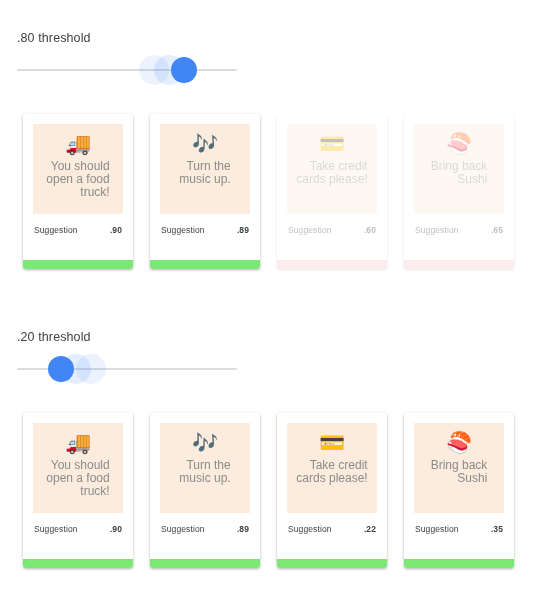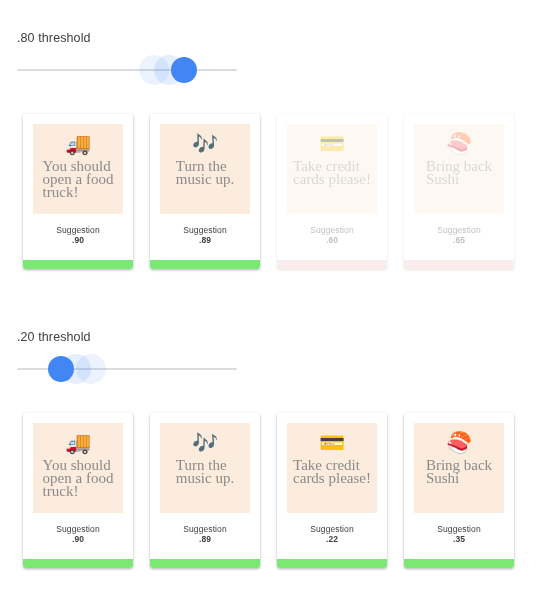--- a/index.html
+++ b/index.html
@@ -131,39 +131,38 @@
     box-sizing: border-box;
   }
   .card-emoji {
     font-size: 21px;
     line-height: 24px;
     height: 26px;
     display: block;
   }
   .card-text {
     margin-top: 2px;
-    font-family: Liberation Serif, serif;
-    font-size: 15px;
+    font-family: Liberation Sans, sans-serif;
+    font-size: 12px;
     line-height: 13px;
     color: #8b8b8b;
-    text-align: left;
+    text-align: right;
     letter-spacing: 0px;
     padding: 0 4px;
     white-space: pre-line;
   }
 
   .card-meta {
     display: flex;
     justify-content: space-between;
     align-items: center;
     padding: 11px 11px 0 11px;
     font-size: 8.5px;
     color: #3c4043;
     letter-spacing: 0.1px;
-    flex-direction: column;
   }
   .card-meta-label { font-weight: 400; }
   .card-meta-value { font-weight: 700; }
 
   .card-bar {
     position: absolute;
     left: 0;
     bottom: 0;
     width: 100%;
     height: 9px;

